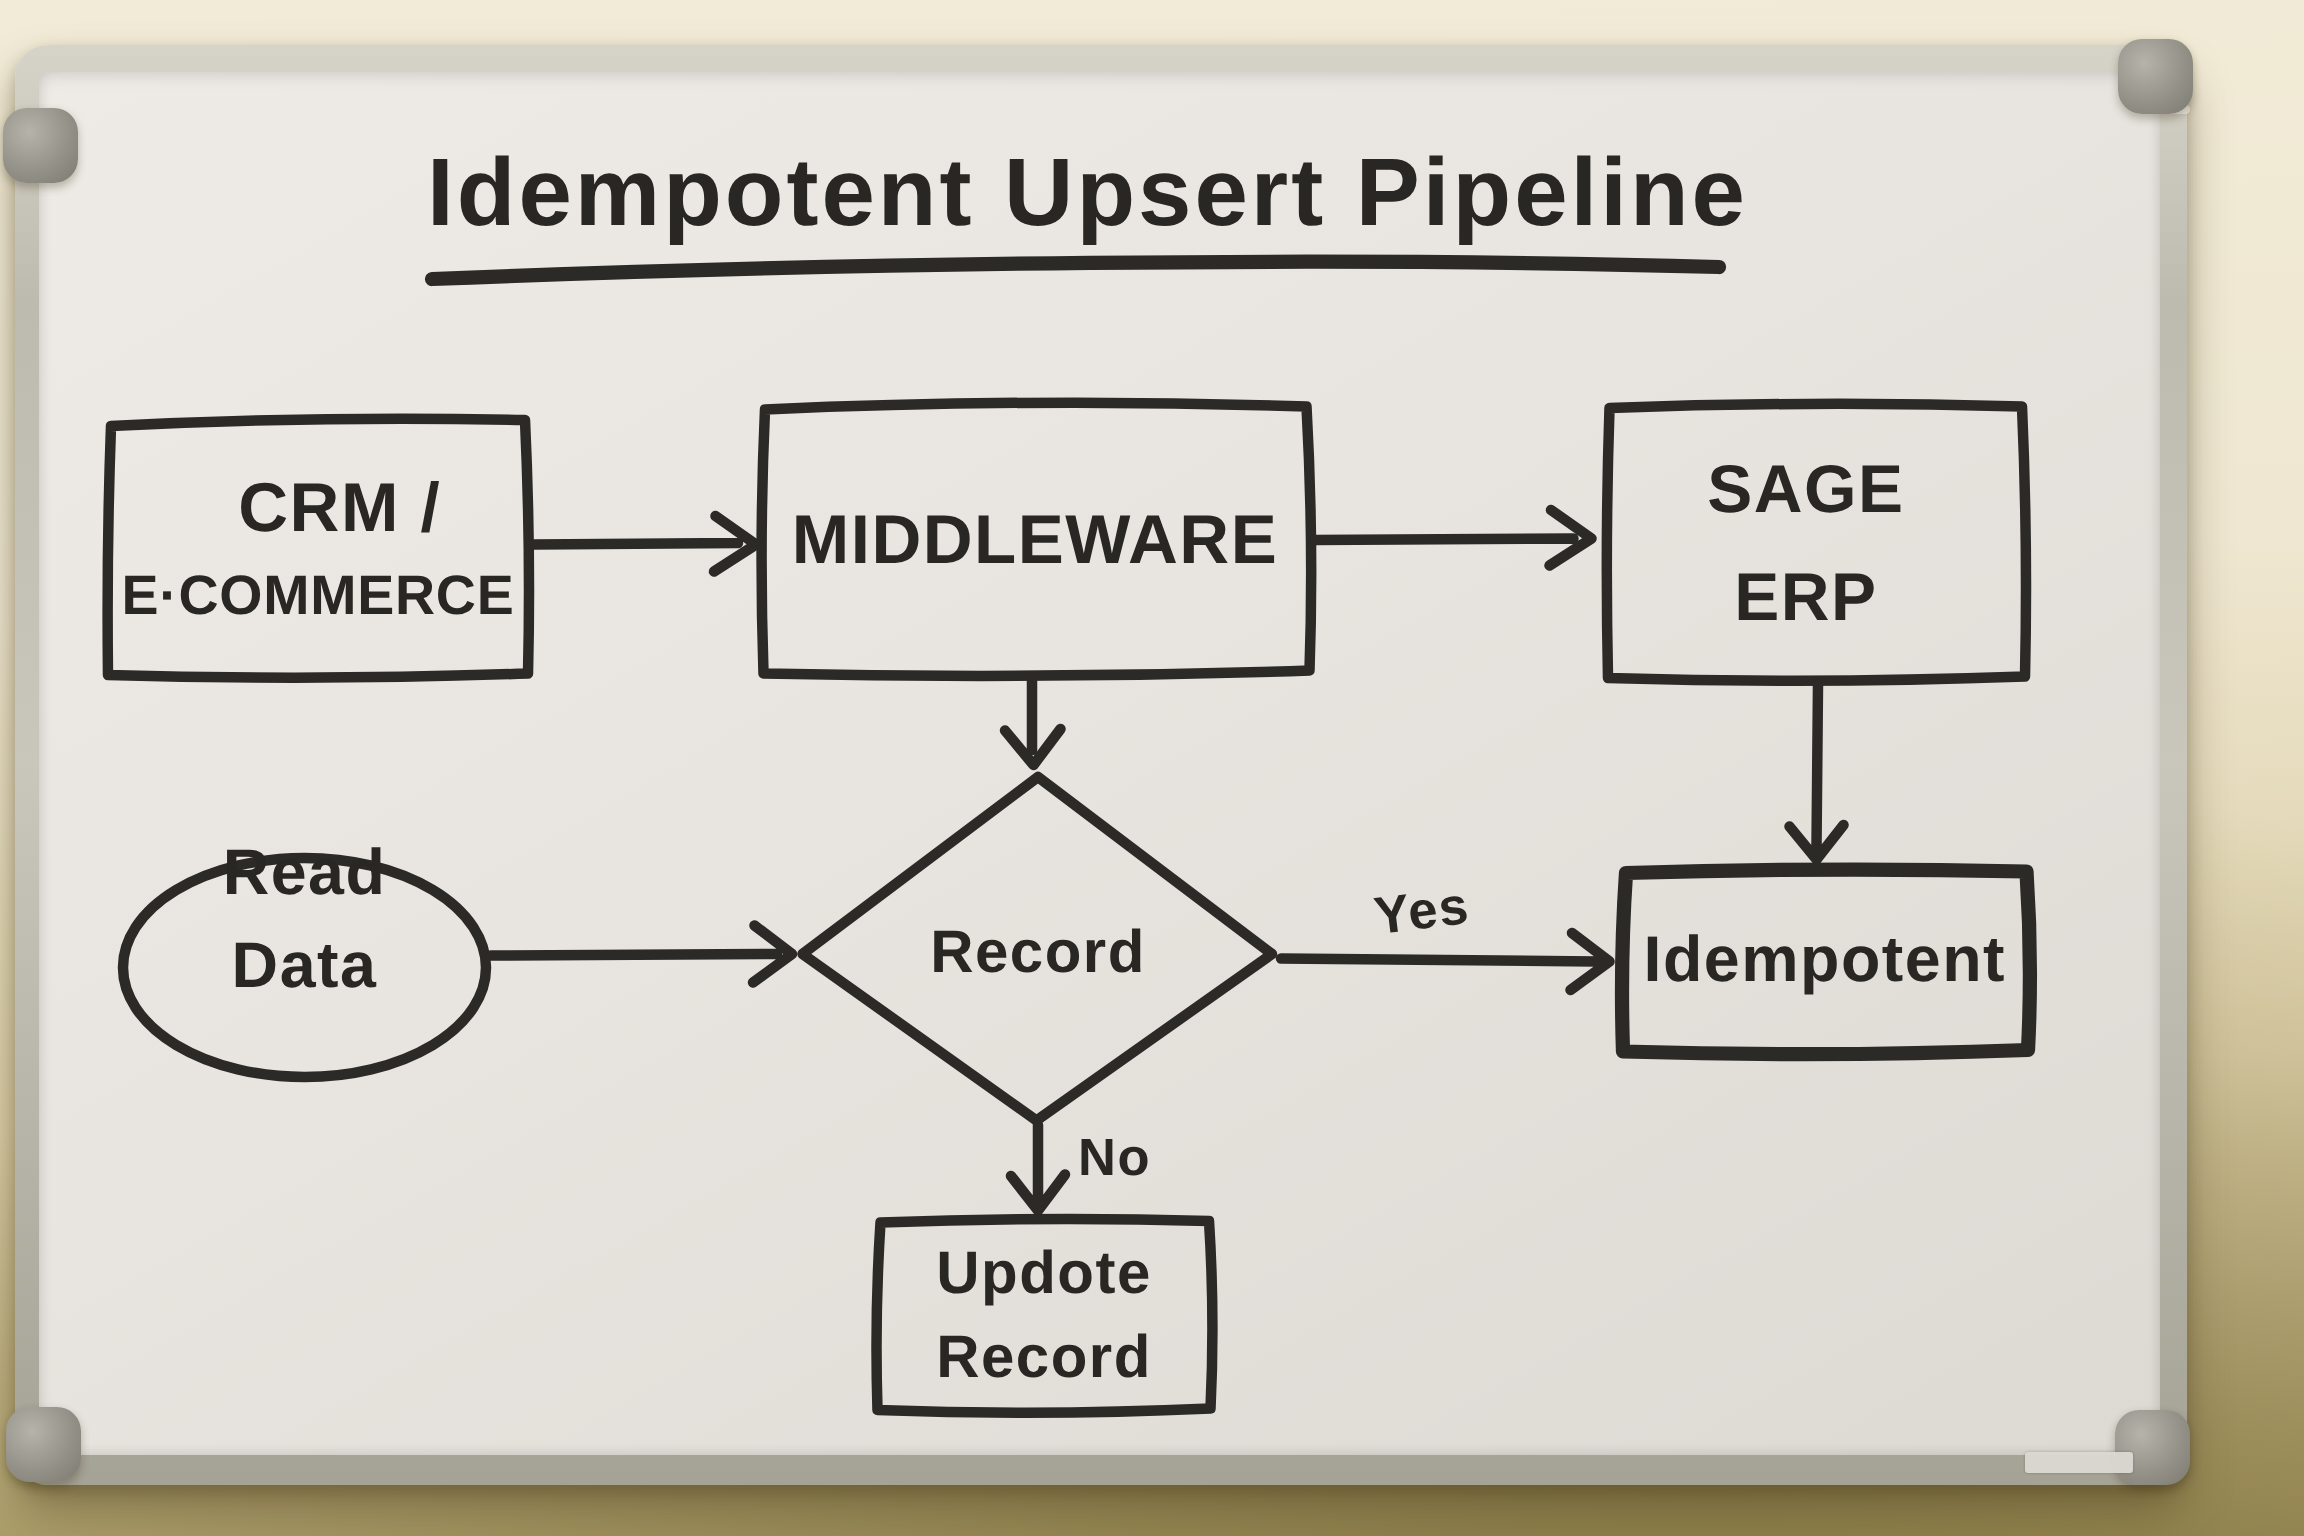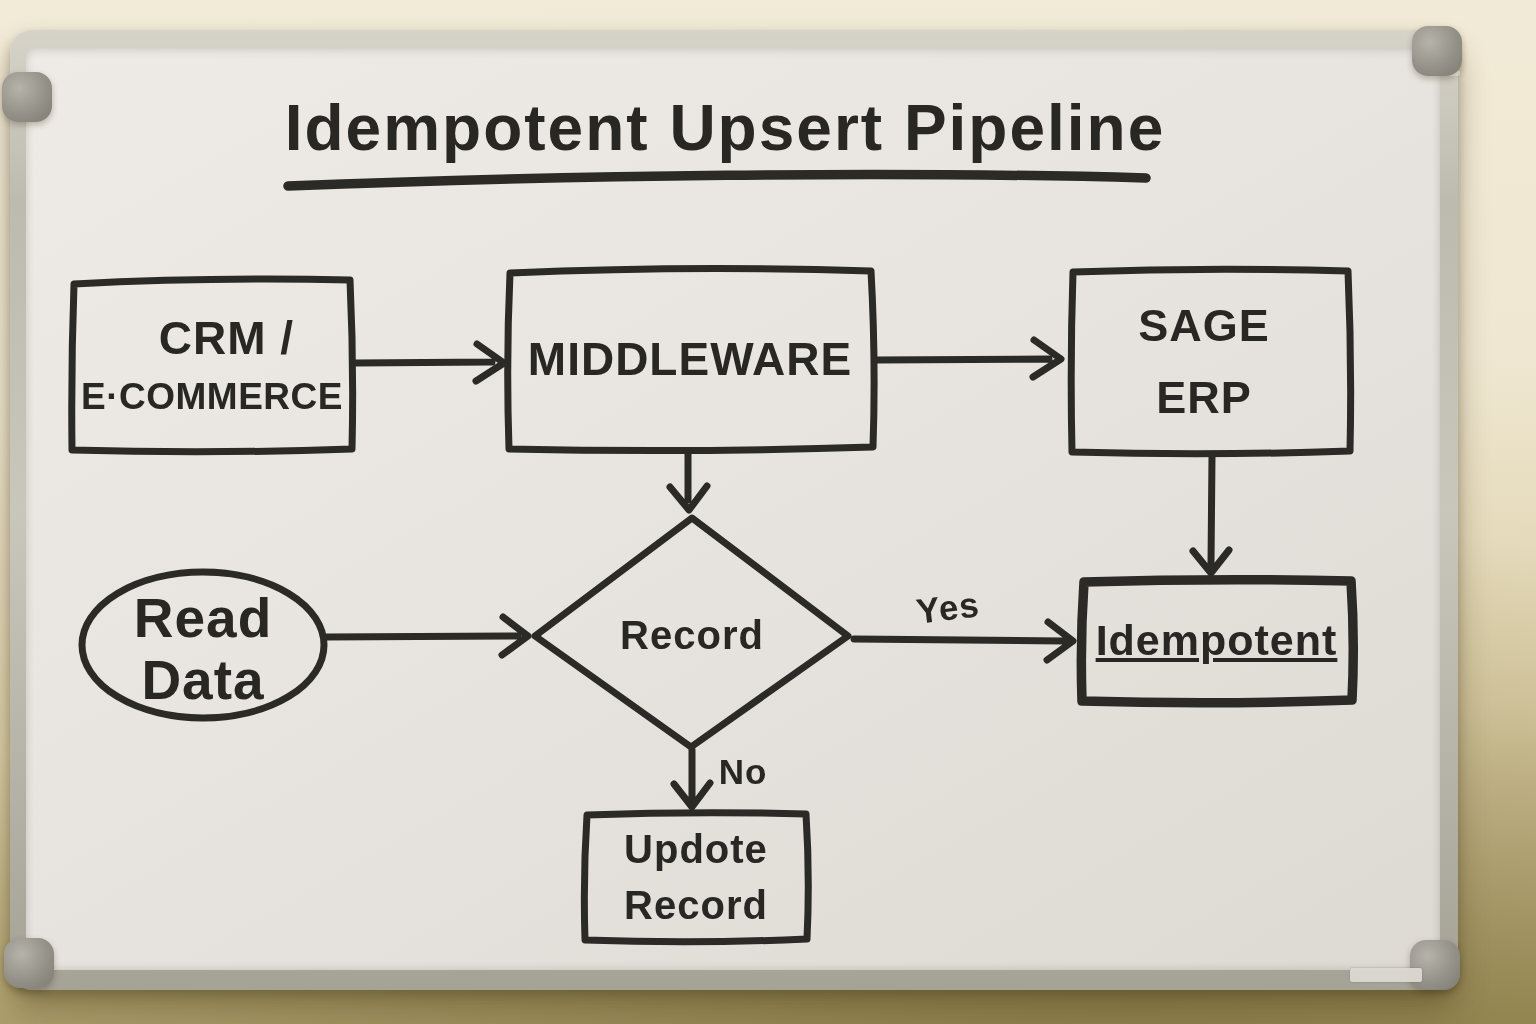--- a/index.html
+++ b/index.html
@@ -60,23 +60,23 @@
   }
   .title {
     left: 210px; top: 86px; width: 1030px; height: 84px;
     font-size: 64px; letter-spacing: 2px;
   }
   .t-crm   { left: 70px;   top: 284px; width: 284px; height: 164px; }
   .t-crm .l1 { font-size: 46px; line-height: 62px; margin-left: 29px; }
   .t-crm .l2 { font-size: 37px; line-height: 56px; letter-spacing: 0.5px; }
   .t-mid   { left: 507px;  top: 268px; width: 366px; height: 182px; font-size: 46px; }
   .t-sage  { left: 1064px; top: 274px; width: 280px; height: 176px; font-size: 45px; line-height: 72px; }
-  .t-read  { left: 83px;   top: 580px; width: 240px; height: 138px; font-size: 55px; line-height: 62px; }
+  .t-read  { left: 83px;   top: 544px; width: 240px; height: 138px; font-size: 43px; line-height: 62px; }
   .t-rec   { left: 539px;  top: 546px; width: 306px; height: 178px; font-size: 40px; line-height: 58px; }
-  .t-idem  { left: 1080px; top: 578px; width: 273px; height: 124px; font-size: 43px; text-decoration: underline; }
+  .t-idem  { left: 1080px; top: 578px; width: 273px; height: 124px; font-size: 43px; }
   .t-upd   { left: 583px;  top: 816px; width: 226px; height: 122px; font-size: 40px; line-height: 56px; }
   .t-yes   { left: 898px;  top: 584px; width: 100px; height: 48px; font-size: 35px; transform: rotate(-7deg); }
   .t-no    { left: 708px;  top: 750px; width: 70px;  height: 44px; font-size: 35px; }
 </style>
 </head>
 <body>
 
 <div class="frame">
   <div class="frame-rail-highlight"></div>
 </div>

